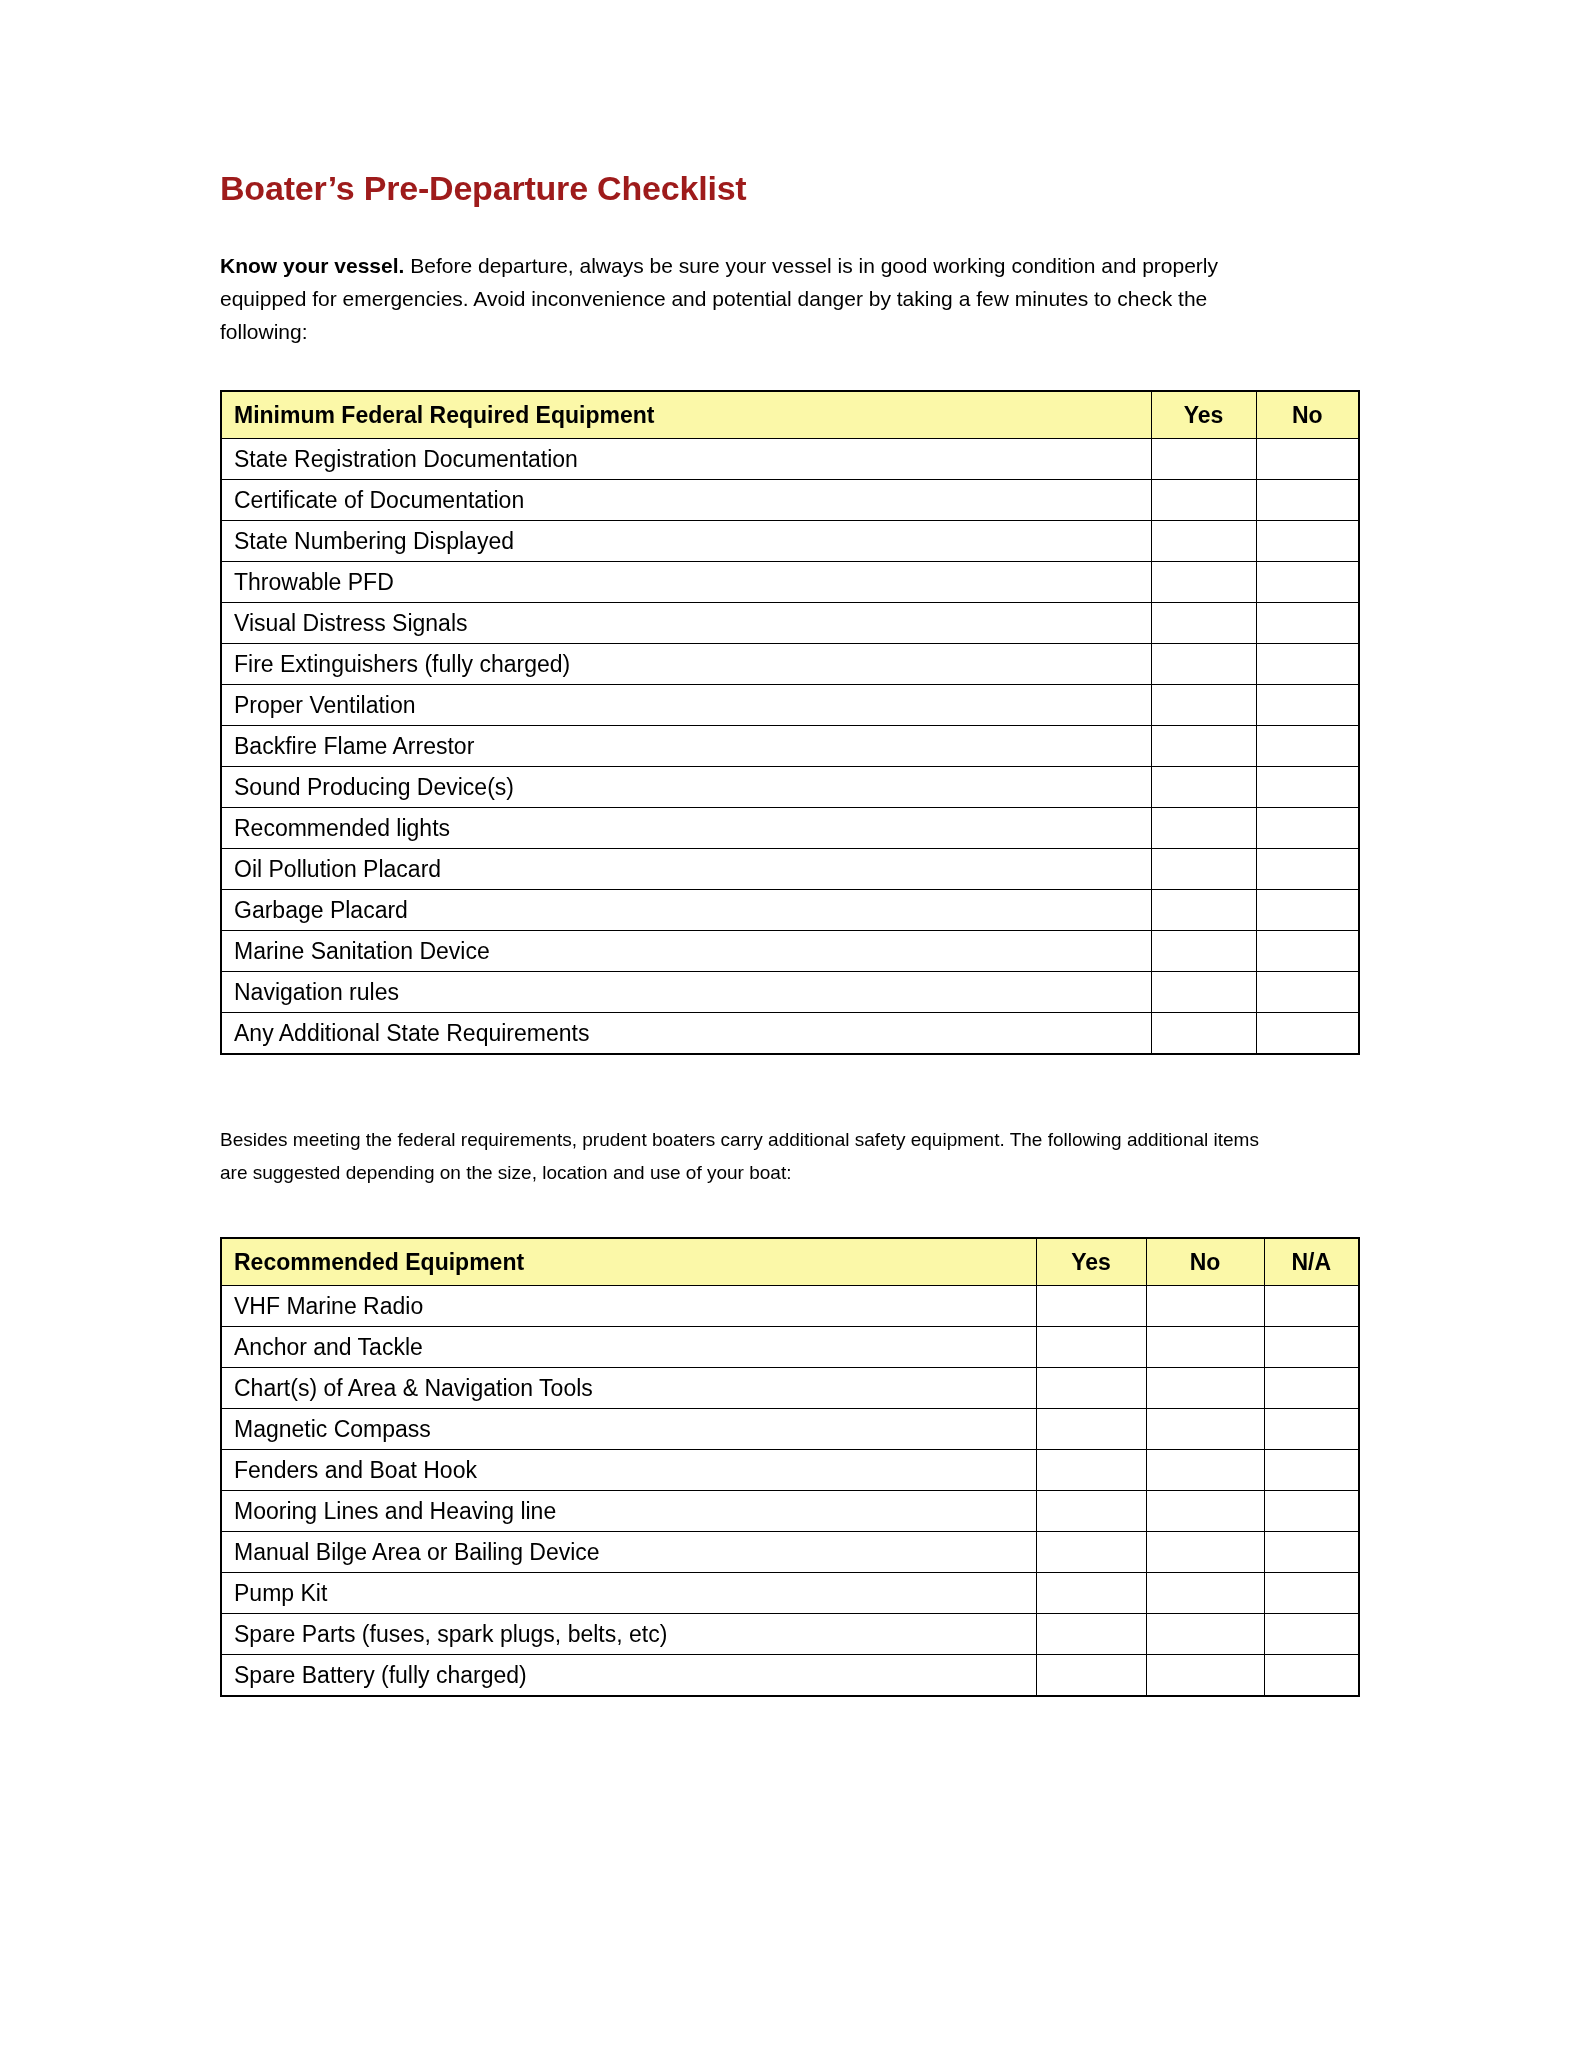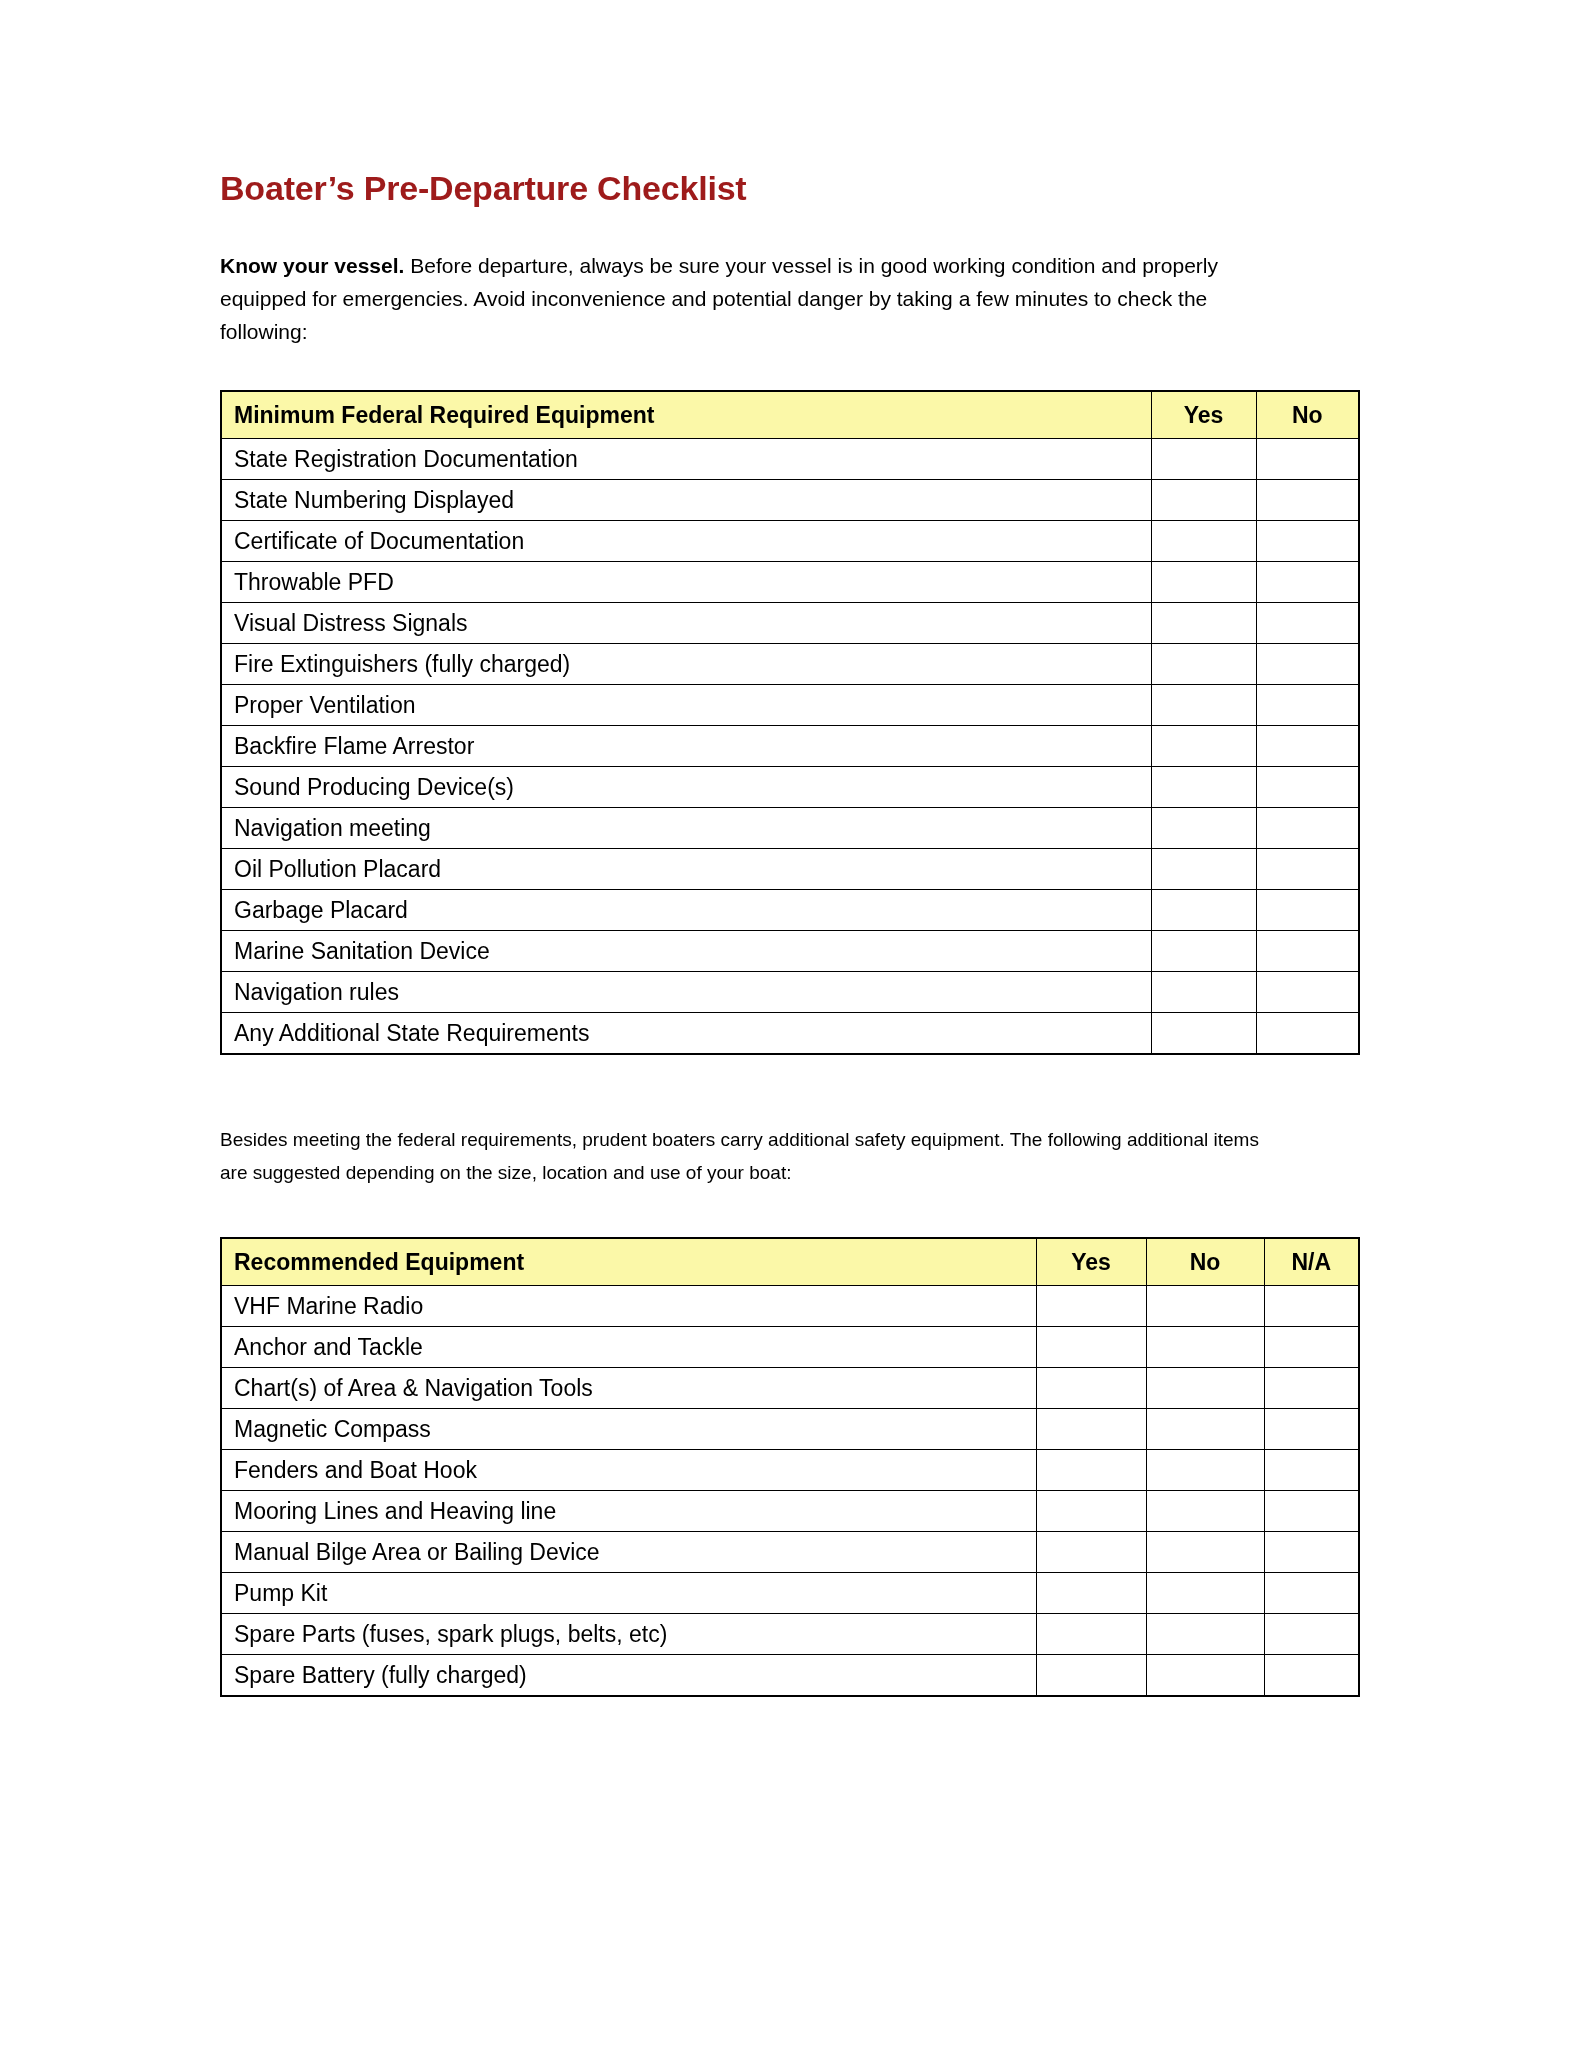--- a/index.html
+++ b/index.html
@@ -130,34 +130,34 @@
       <tbody id="federal-body">
           <tr>
             <td>
               <span class="cell-pad">State Registration Documentation</span>
             </td>
             <td></td>
             <td></td>
           </tr>
           <tr>
             <td>
+              <span class="cell-pad">Certificate of Documentation</span>
+            </td>
+            <td></td>
+            <td></td>
+          </tr>
+          <tr>
+            <td>
               <span class="cell-pad">State Numbering Displayed</span>
             </td>
             <td></td>
             <td></td>
           </tr>
           <tr>
             <td>
-              <span class="cell-pad">Certificate of Documentation</span>
-            </td>
-            <td></td>
-            <td></td>
-          </tr>
-          <tr>
-            <td>
               <span class="cell-pad">Throwable PFD</span>
             </td>
             <td></td>
             <td></td>
           </tr>
           <tr>
             <td>
               <span class="cell-pad">Visual Distress Signals</span>
             </td>
             <td></td>
@@ -186,21 +186,21 @@
           </tr>
           <tr>
             <td>
               <span class="cell-pad">Sound Producing Device(s)</span>
             </td>
             <td></td>
             <td></td>
           </tr>
           <tr>
             <td>
-              <span class="cell-pad">Navigation meeting</span>
+              <span class="cell-pad">Recommended lights</span>
             </td>
             <td></td>
             <td></td>
           </tr>
           <tr>
             <td>
               <span class="cell-pad">Oil Pollution Placard</span>
             </td>
             <td></td>
             <td></td>

